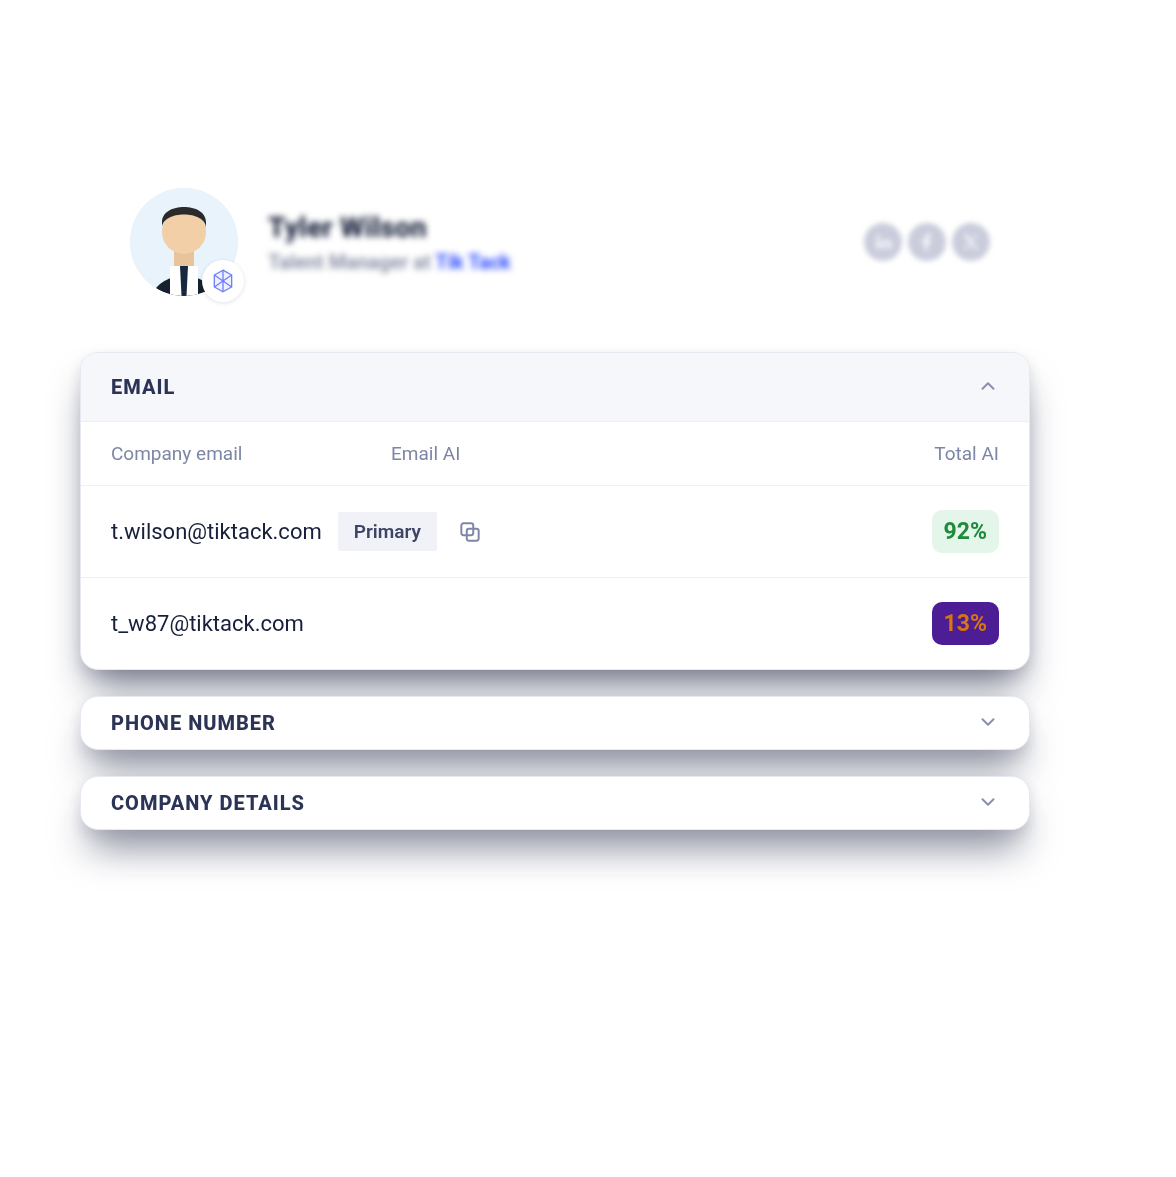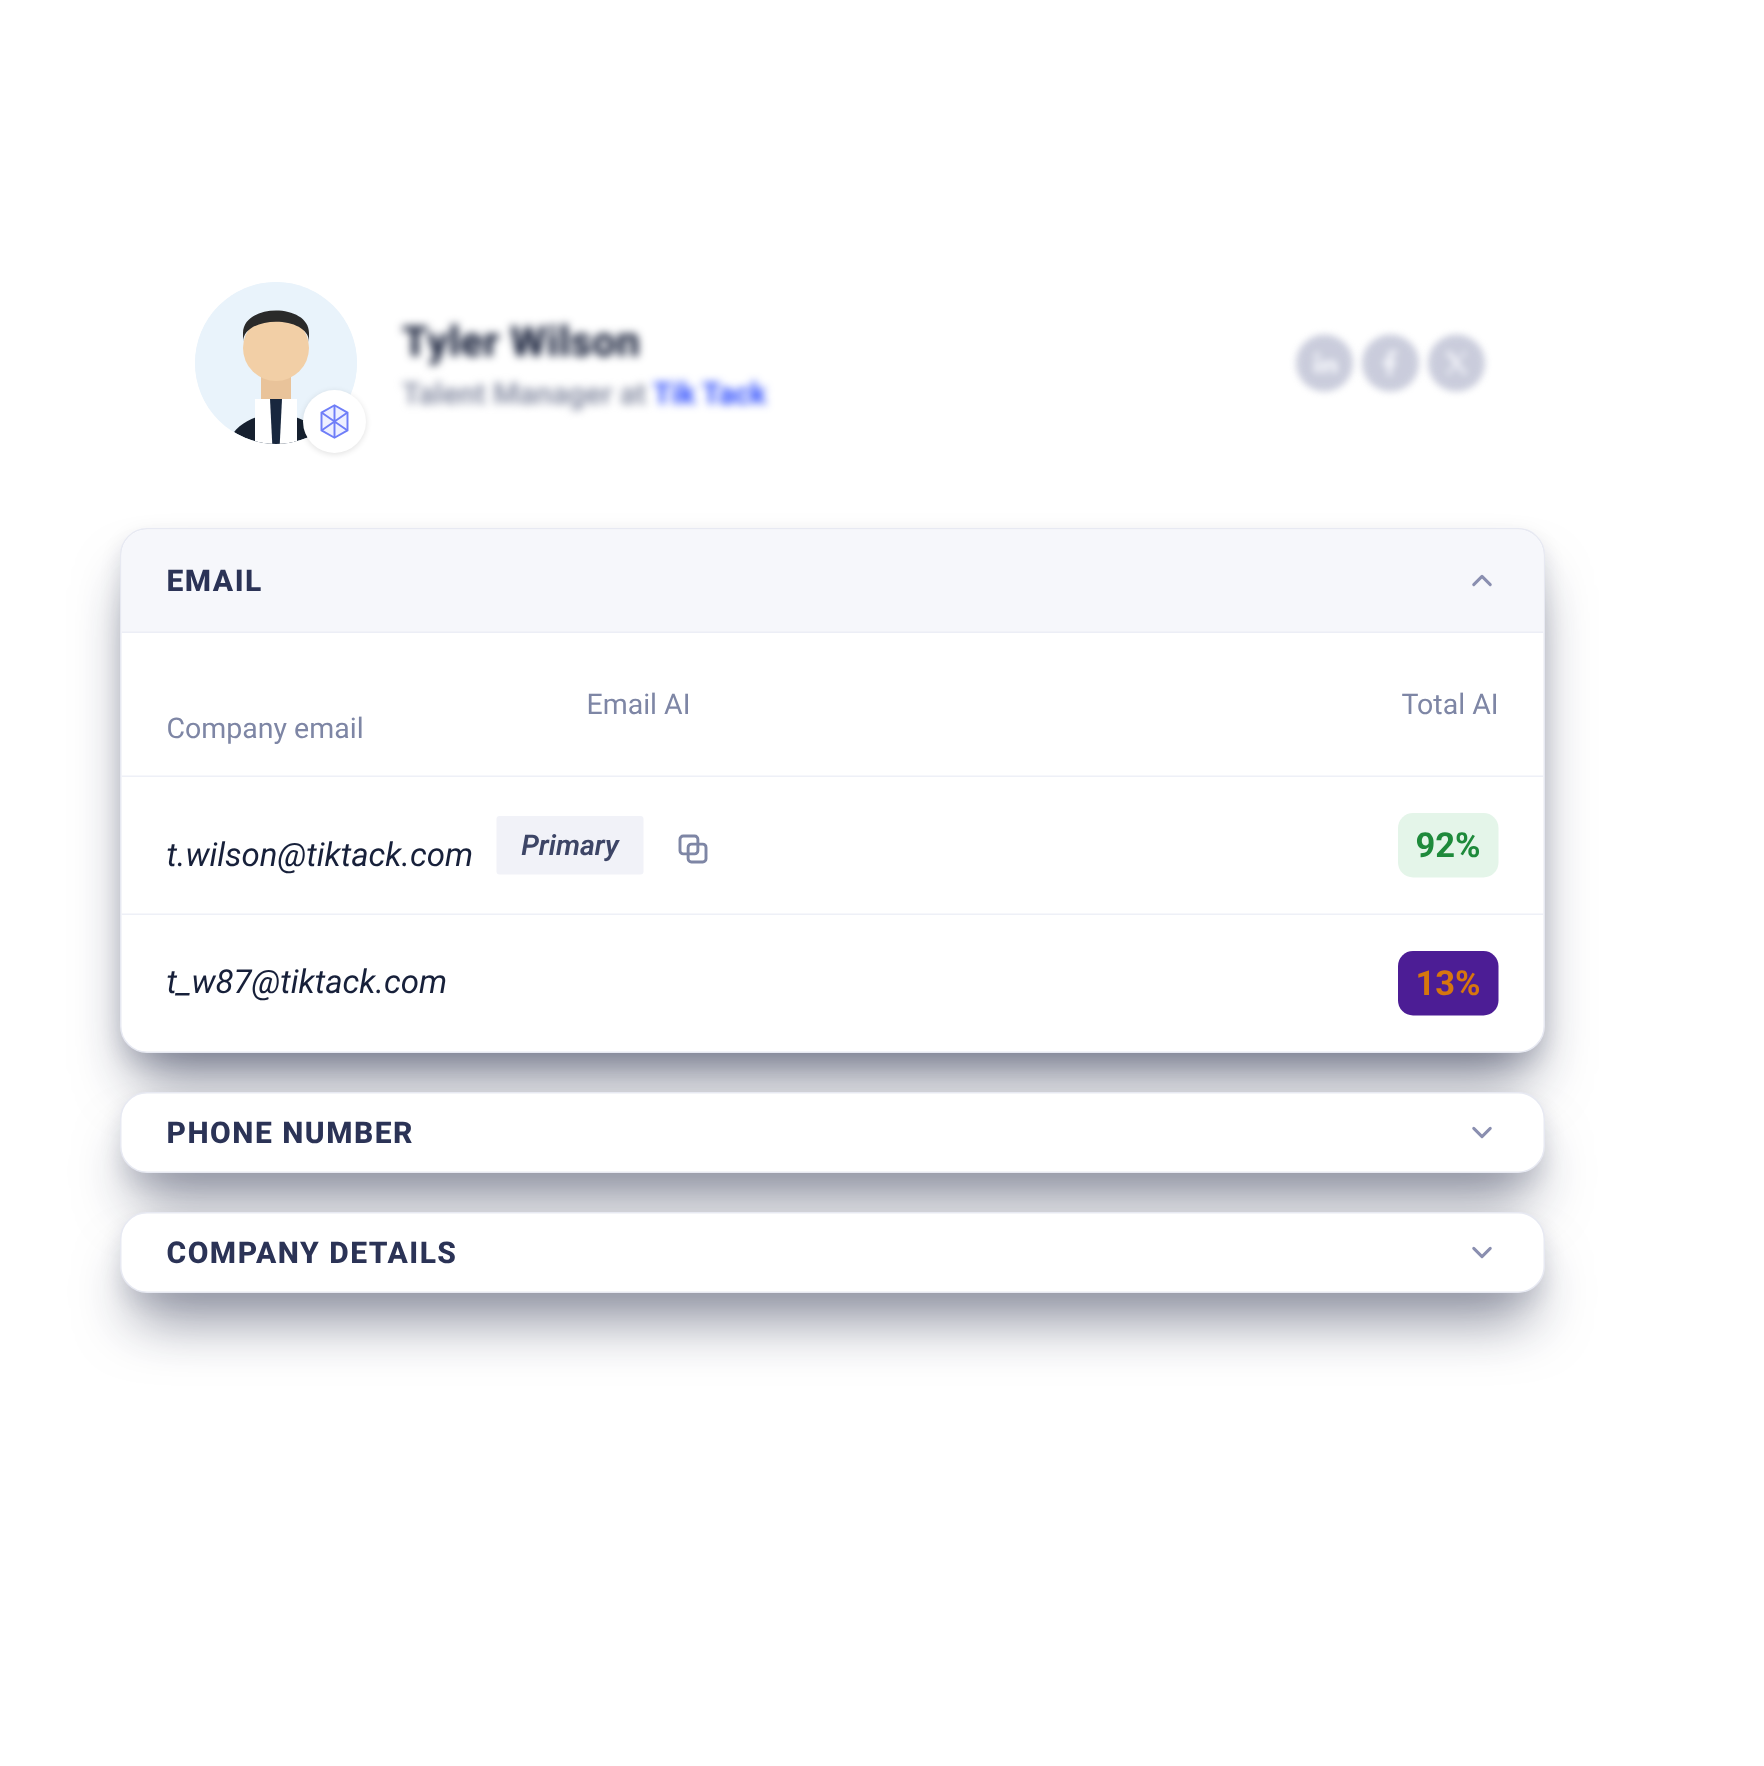--- a/index.html
+++ b/index.html
@@ -91,21 +91,21 @@
   
   .card {
     background: #ffffff;
     border: 1px solid #e7e9f2;
     border-radius: 18px;
     box-shadow: 0 26px 38px -10px rgba(20,28,58,.55), 0 6px 14px rgba(20,28,58,.12);
     margin-bottom: 26px;
     overflow: hidden;
   }
   .card-header {
-    display:flex; align-items:center; justify-content:space-between;
+    display:flex; justify-content:space-between;
     padding: 22px 30px;
   }
   .card-title {
     font-size: 20px;
     font-weight: 800;
     color: #2b3356;
     letter-spacing: 1px;
   }
   .chev { color:#8a8fb0; }
   .chev svg { width:22px; height:22px; display:block; }
@@ -115,30 +115,30 @@
     background: #f6f7fb;
     border-bottom: 1px solid #eceef6;
   }
   .email-cols {
     display:flex; align-items:center;
     padding: 20px 30px;
     border-bottom: 1px solid #eef0f7;
     color:#7e86a5;
     font-size:19px;
   }
-  .col-a { width: 280px; margin-top: 32px; }
+  .col-a { width: 280px; }
   .col-b { flex:1; }
   .col-c { width: 110px; text-align:right; }
   .email-row {
     display:flex; align-items:center;
     padding: 24px 30px;
     border-bottom: 1px solid #eef0f7;
   }
   .email-row:last-child { border-bottom: none; }
-  .email-left { display:flex; align-items:flex-end; gap:16px; flex:1;font-style:italic; }
+  .email-left { display:flex; align-items:center; gap:16px; flex:1; }
   .email-text {
     font-size: 22px;
     color:#17203a;
   }
   .badge-primary {
     background:#f1f2f8;
     color:#3d4566;
     font-weight:600;
     font-size:19px;
     padding:8px 16px;

